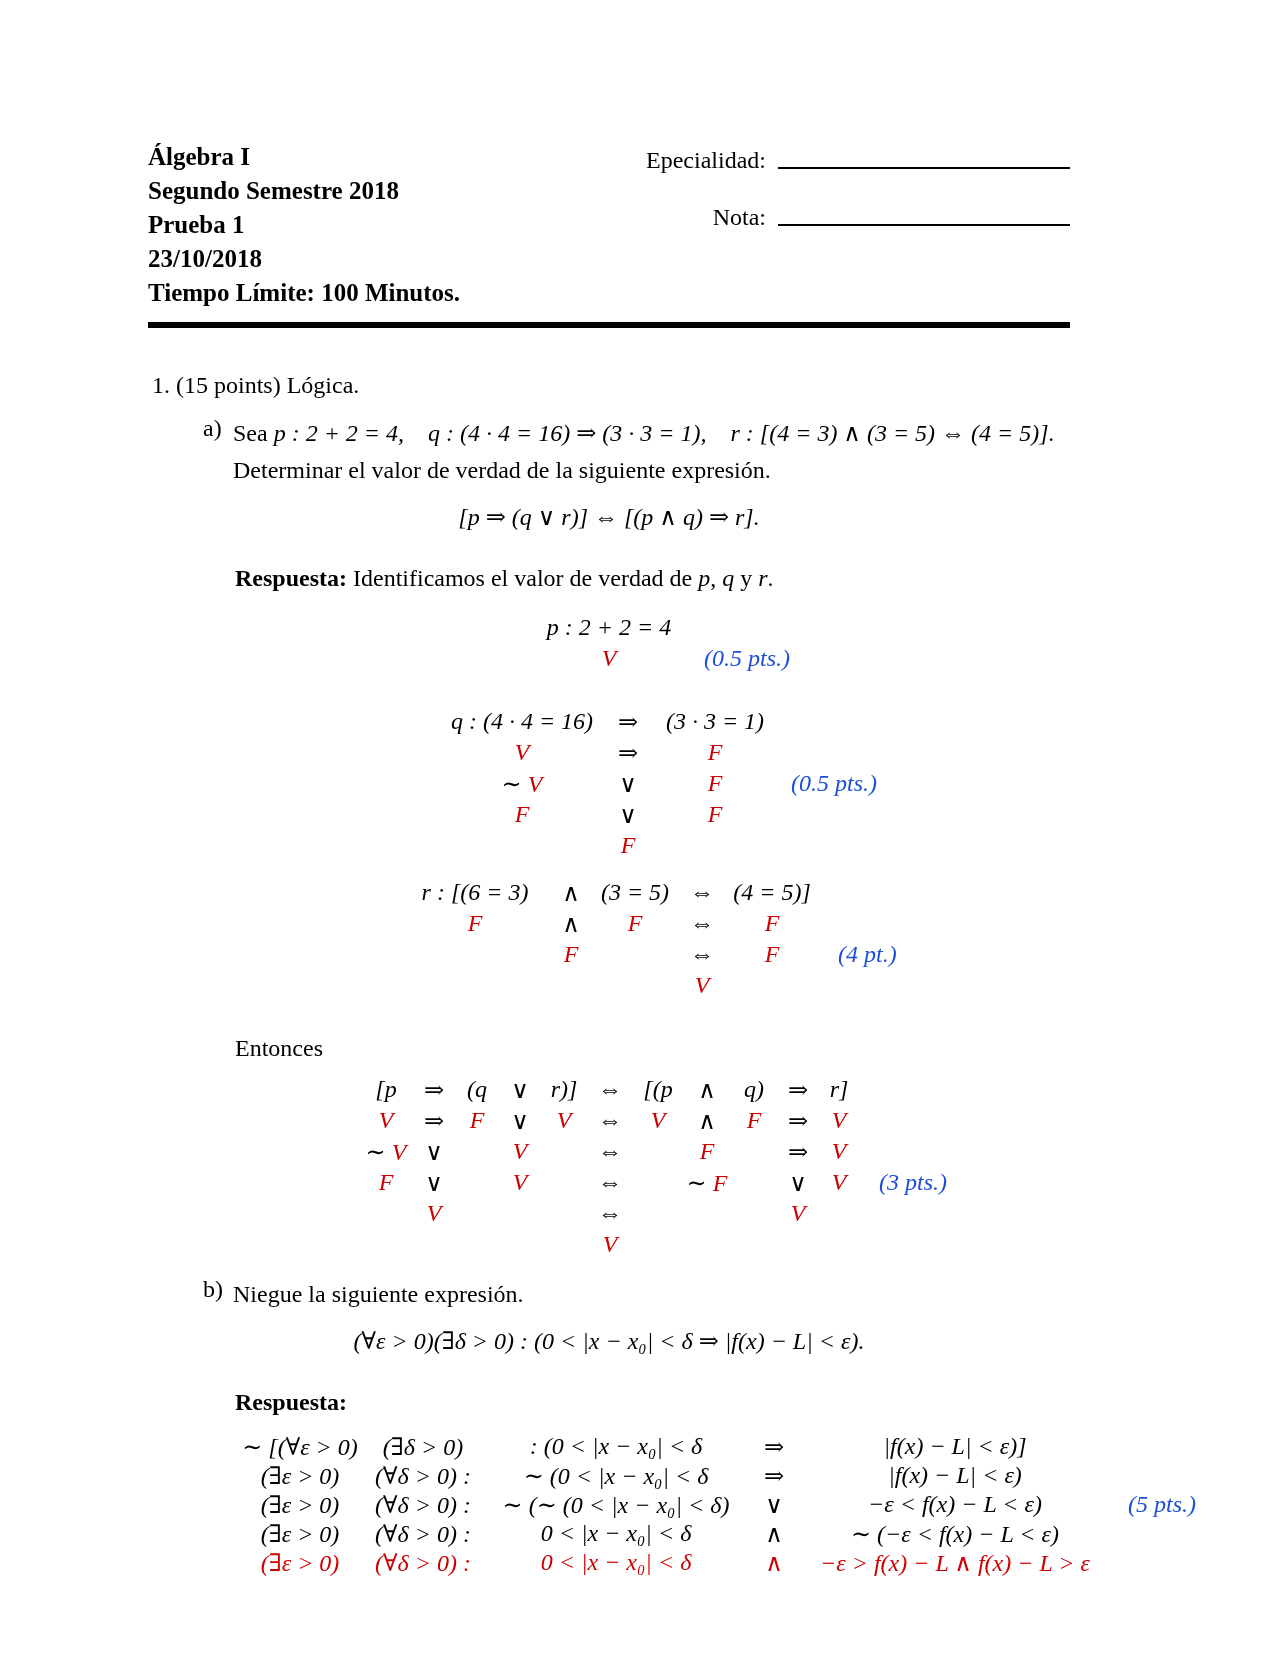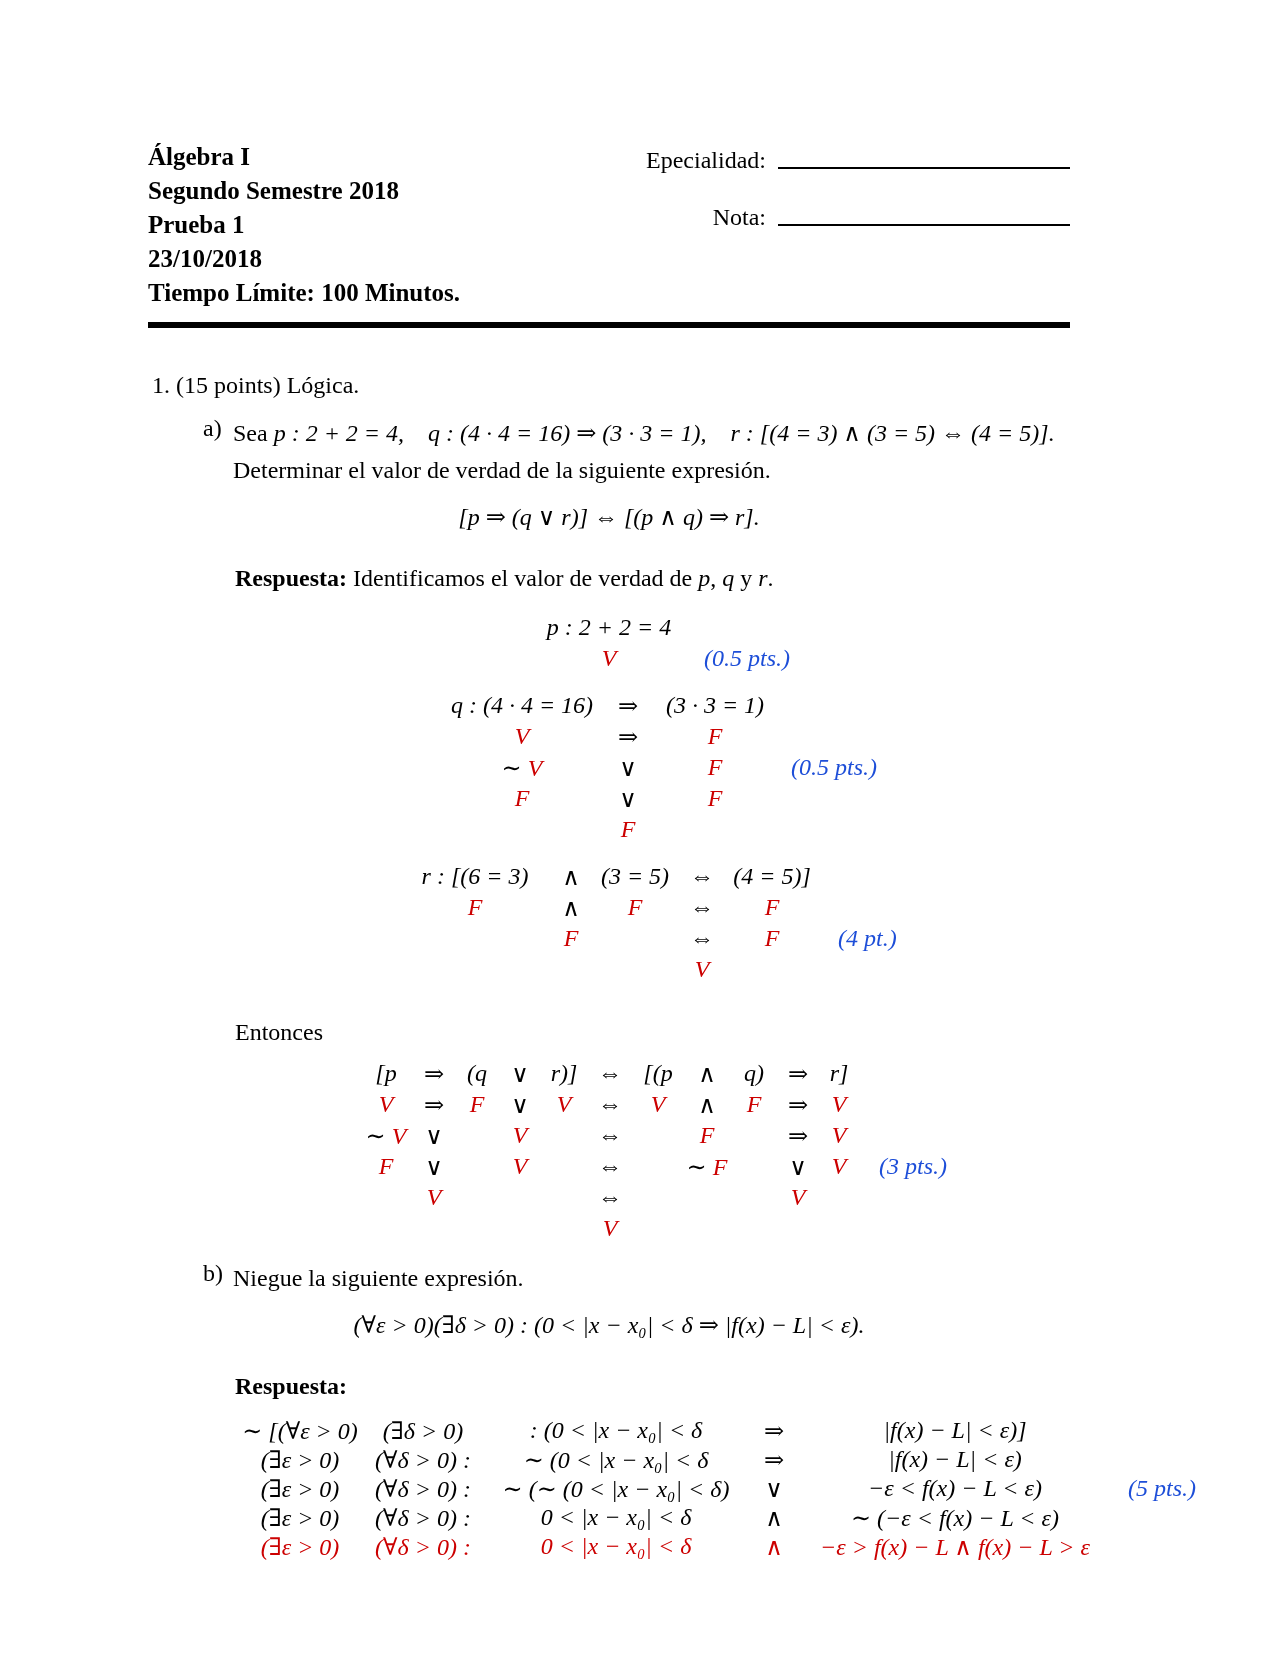--- a/index.html
+++ b/index.html
@@ -36,21 +36,21 @@
   .resp { margin-left: 87px; margin-top: 34px; }
 
   
   .ttable { position: relative; margin-left: auto; margin-right: auto; }
   .trow { display: grid; position: relative; height: 31px; align-items: center; justify-items: center; white-space: nowrap; }
   .b-rows .trow { height: 29px; }
   .tcell { display: inline-block; }
   .note { position: absolute; left: 100%; margin-left: 20px; font-style: italic; color: #1d4ed8; white-space: nowrap; }
 
   [data-name="p-truth-table"] { margin-top: 20px; }
-  [data-name="q-truth-table"] { margin-top: 16px; }
+  [data-name="q-truth-table"] { margin-top: 32px; }
   [data-name="r-truth-table"] { margin-top: 16px; }
   [data-name="main-truth-table"] { margin-top: 12px; }
   [data-name="negation-derivation-table"] { margin: 16px 0 0 92px; }
 </style>
 </head>
 <body>
 
 <div class="page" data-name="exam-page">
 
   <div class="header" data-name="exam-header">

